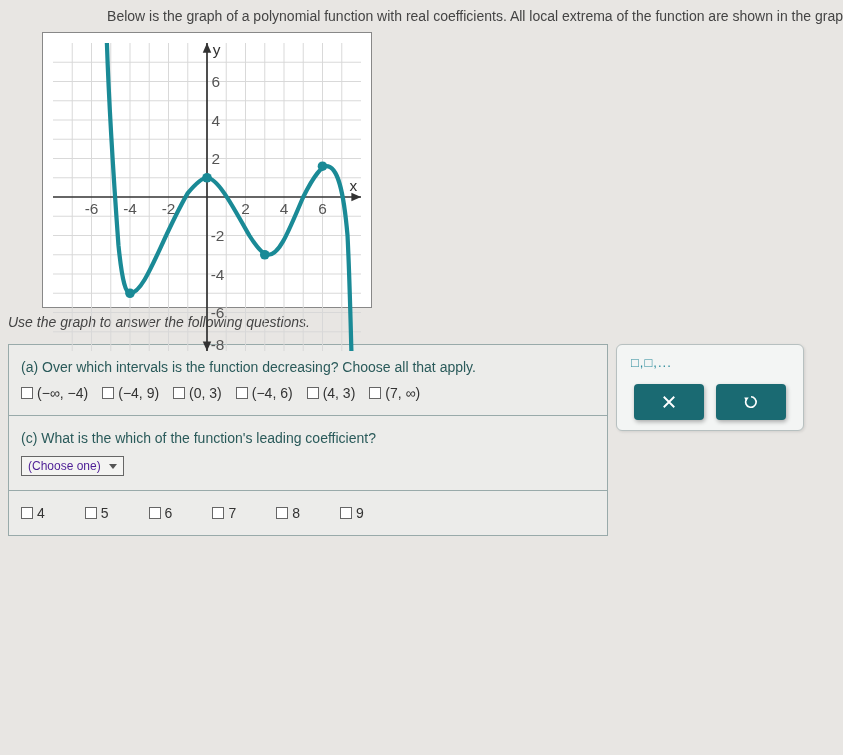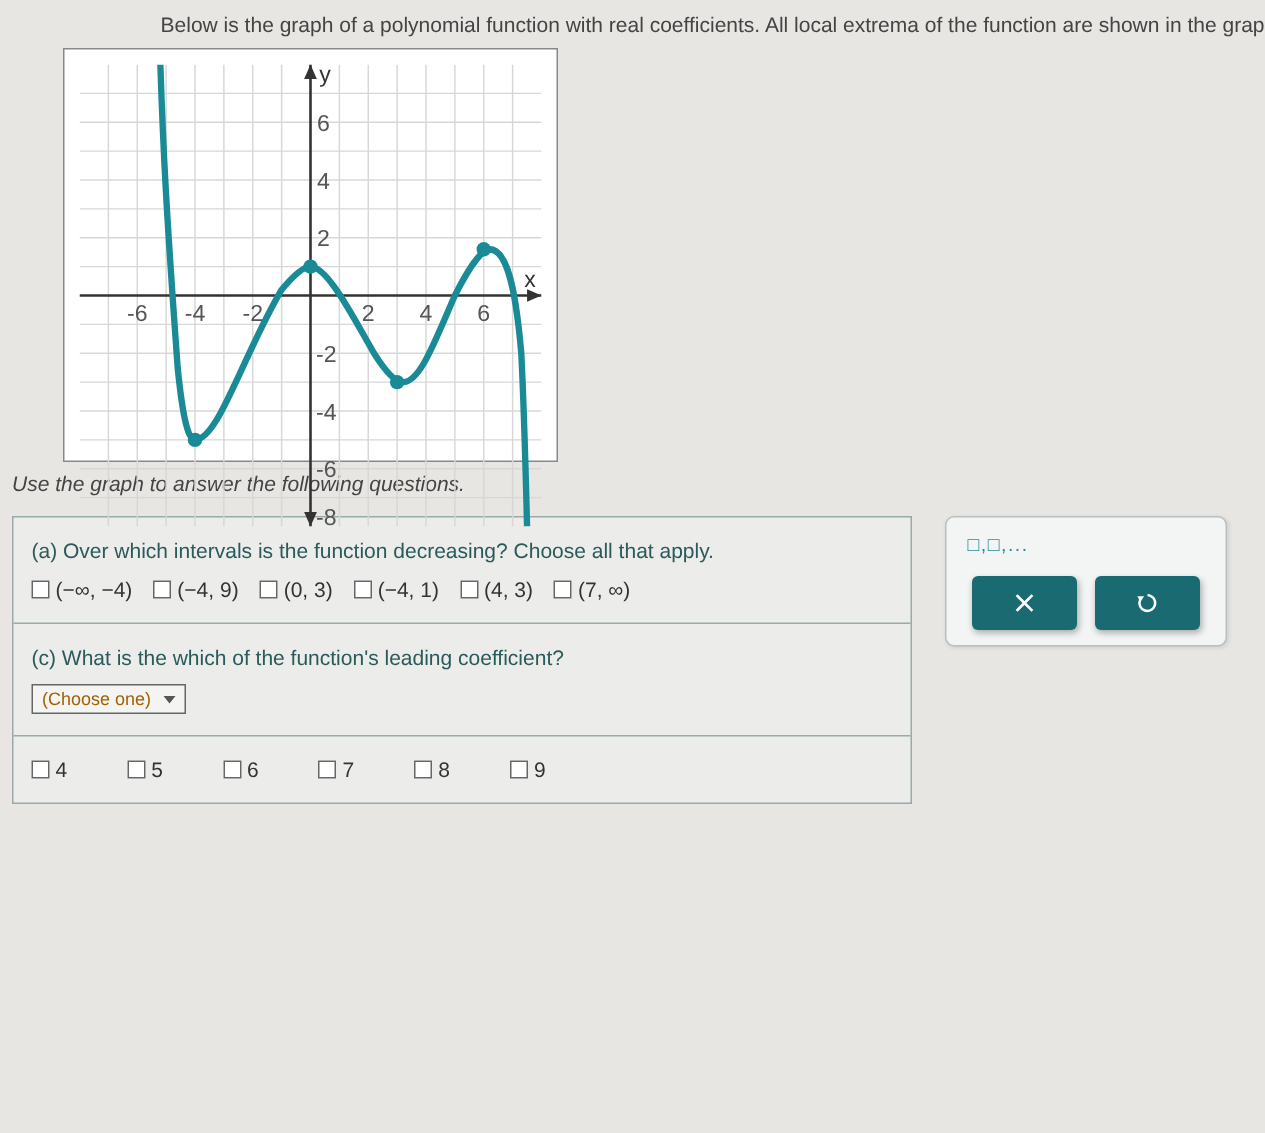--- a/index.html
+++ b/index.html
@@ -15,21 +15,21 @@
     .graph-container {
       width: 330px; height: 276px;
       background: #fff;
       border: 1px solid #888;
       position: relative;
       margin-left: 34px;
       margin-bottom: 6px;
     }
     .grid-area { position: absolute; inset: 10px; }
     .instruction { color: #444; margin: 6px 0 14px 0; font-style: italic; }
-    .questions-wrap { display:flex; align-items:flex-start; gap:22px; }
+    .questions-wrap { display:flex; align-items:flex-start; gap:8px; }
     .questions {
       width: 600px;
       border: 1px solid #9aa;
       background: #ececea;
     }
     .qcell {
       border-bottom: 1px solid #9aa;
       padding: 14px 12px 14px 12px;
     }
     .qcell:last-child { border-bottom: none; }
@@ -38,21 +38,21 @@
     .chk { display:inline-flex; align-items:center; gap:4px; color:#333; font-size:14px; }
     .chk .box {
       width:12px; height:12px; border:1px solid #666; display:inline-block; background:#fff;
     }
     .text-input {
       width: 26px; height: 24px; border:1px solid #4aa; background:#eef;
       display:inline-block;
     }
     .select {
       border:1px solid #666; background:#f4f4f2; padding:2px 22px 2px 6px;
-      font-size:12px; color:#a16207; position:relative; display:inline-block;
+      font-size:12px; color:#4c1d95; position:relative; display:inline-block;
     }
     .select::after {
       content:""; position:absolute; right:6px; top:7px;
       border-left:4px solid transparent; border-right:4px solid transparent;
       border-top:5px solid #555;
     }
     .side-panel {
       width: 188px;
       border:1px solid #b7c0c0;
       background:#f3f5f4;
@@ -161,21 +161,21 @@
         <span class="chk">
             <span class="box"></span>
             <span>(−4, 9)</span>
           </span>
         <span class="chk">
             <span class="box"></span>
             <span>(0, 3)</span>
           </span>
         <span class="chk">
             <span class="box"></span>
-            <span>(−4, 1)</span>
+            <span>(−4, 6)</span>
           </span>
         <span class="chk">
             <span class="box"></span>
             <span>(4, 3)</span>
           </span>
         <span class="chk">
             <span class="box"></span>
             <span>(7, ∞)</span>
           </span>
       </div>

